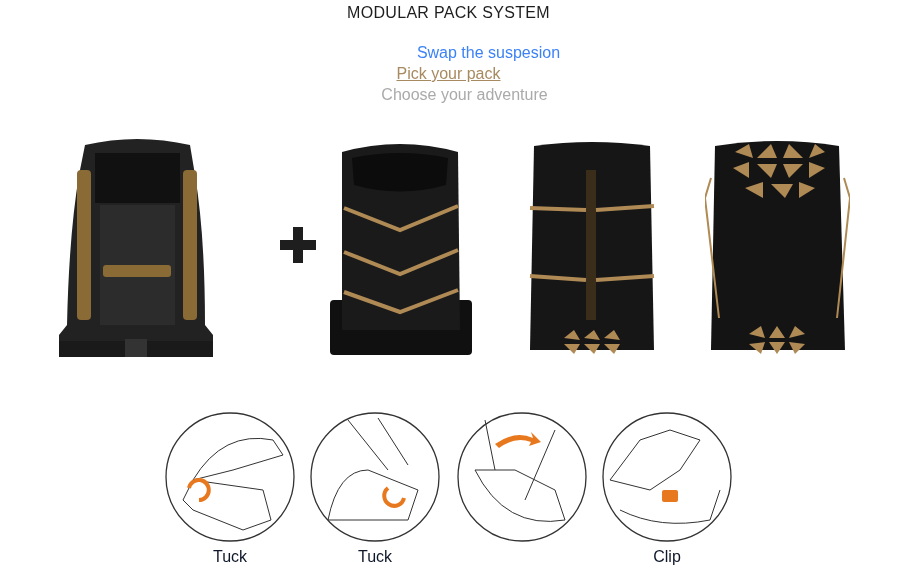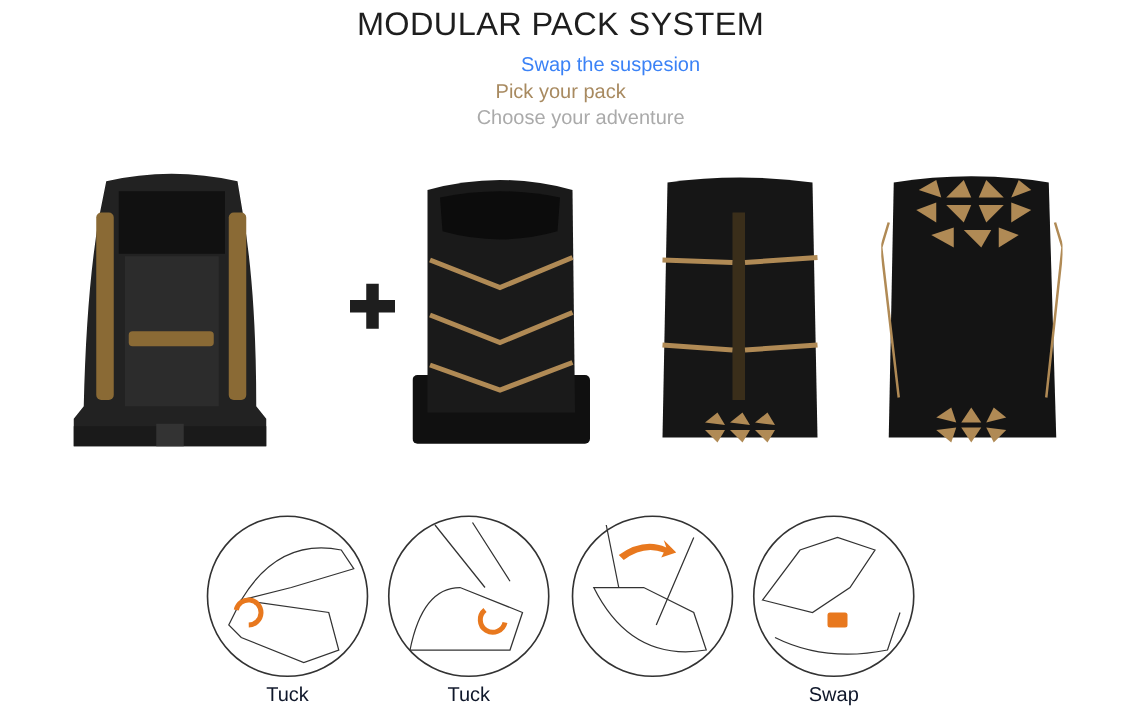--- a/index.html
+++ b/index.html
@@ -1,20 +1,20 @@
 <!DOCTYPE html>
 <html style="--accent: #a88a60;"><head>
   <meta charset="utf-8">
   <style>
     html, body { margin:0; padding:0; background:#ffffff; }
     body { width:897px; height:580px; position:relative; overflow:hidden; font-family:"Liberation Sans", sans-serif; }
-    .title { position:absolute; left:0; width:897px; top:4px; text-align:center; font-size:26px; color:#1e1e1e; letter-spacing:0.3px; }
+    .title { position:absolute; left:0; width:897px; top:4px; text-align:center; font-size:16px; color:#1e1e1e; letter-spacing:0.3px; }
     .sub { position:absolute; left:0; width:897px; text-align:center; font-size:16px; }
     .sub1 { top:44px; color:#3b82f6;margin-left:40px; }
-    .sub2 { top:65px; color:var(--accent); }
+    .sub2 { top:65px; color:var(--accent);text-decoration:underline; }
     .sub3 { top:86px; color:#aaaaaa;padding-left:16px; }
     .pack { position:absolute; }
     .plus { position:absolute; left:280px; top:227px; width:36px; height:36px; }
     .plus::before, .plus::after { content:""; position:absolute; background:#1e1e1e; }
     .plus::before { left:13px; top:0; width:10px; height:36px; }
     .plus::after { left:0; top:13px; width:36px; height:10px; }
     .step { position:absolute; top:410px; width:134px; text-align:center; }
     .step svg { display:block; }
     .step-label { margin-top:4px; font-size:16px; color:#0f172a; }
   </style>
@@ -120,14 +120,14 @@
     <path d="M40 34 Q60 20 78 28 L76 22 L86 32 L74 36 L76 32 Q60 26 44 38 Z" fill="#e8781e"></path>
   </svg>
 </div>
 <div class="step" style="left:600px">
   <svg width="134" height="134" viewBox="0 0 134 134">
     <circle cx="67" cy="67" r="64" fill="#fff" stroke="#333" stroke-width="1.3"></circle>
     <path d="M10 70 L50 80 L80 60 L100 30 L70 20 L40 30 Z" fill="none" stroke="#333"></path>
     <path d="M20 100 Q60 120 110 110 L120 80" stroke="#333" fill="none"></path>
     <rect x="62" y="80" width="16" height="12" rx="2" fill="#e8781e"></rect>
   </svg>
-  <div class="step-label">Swap</div>
+  <div class="step-label">Clip</div>
 </div>
 
 </body></html>

